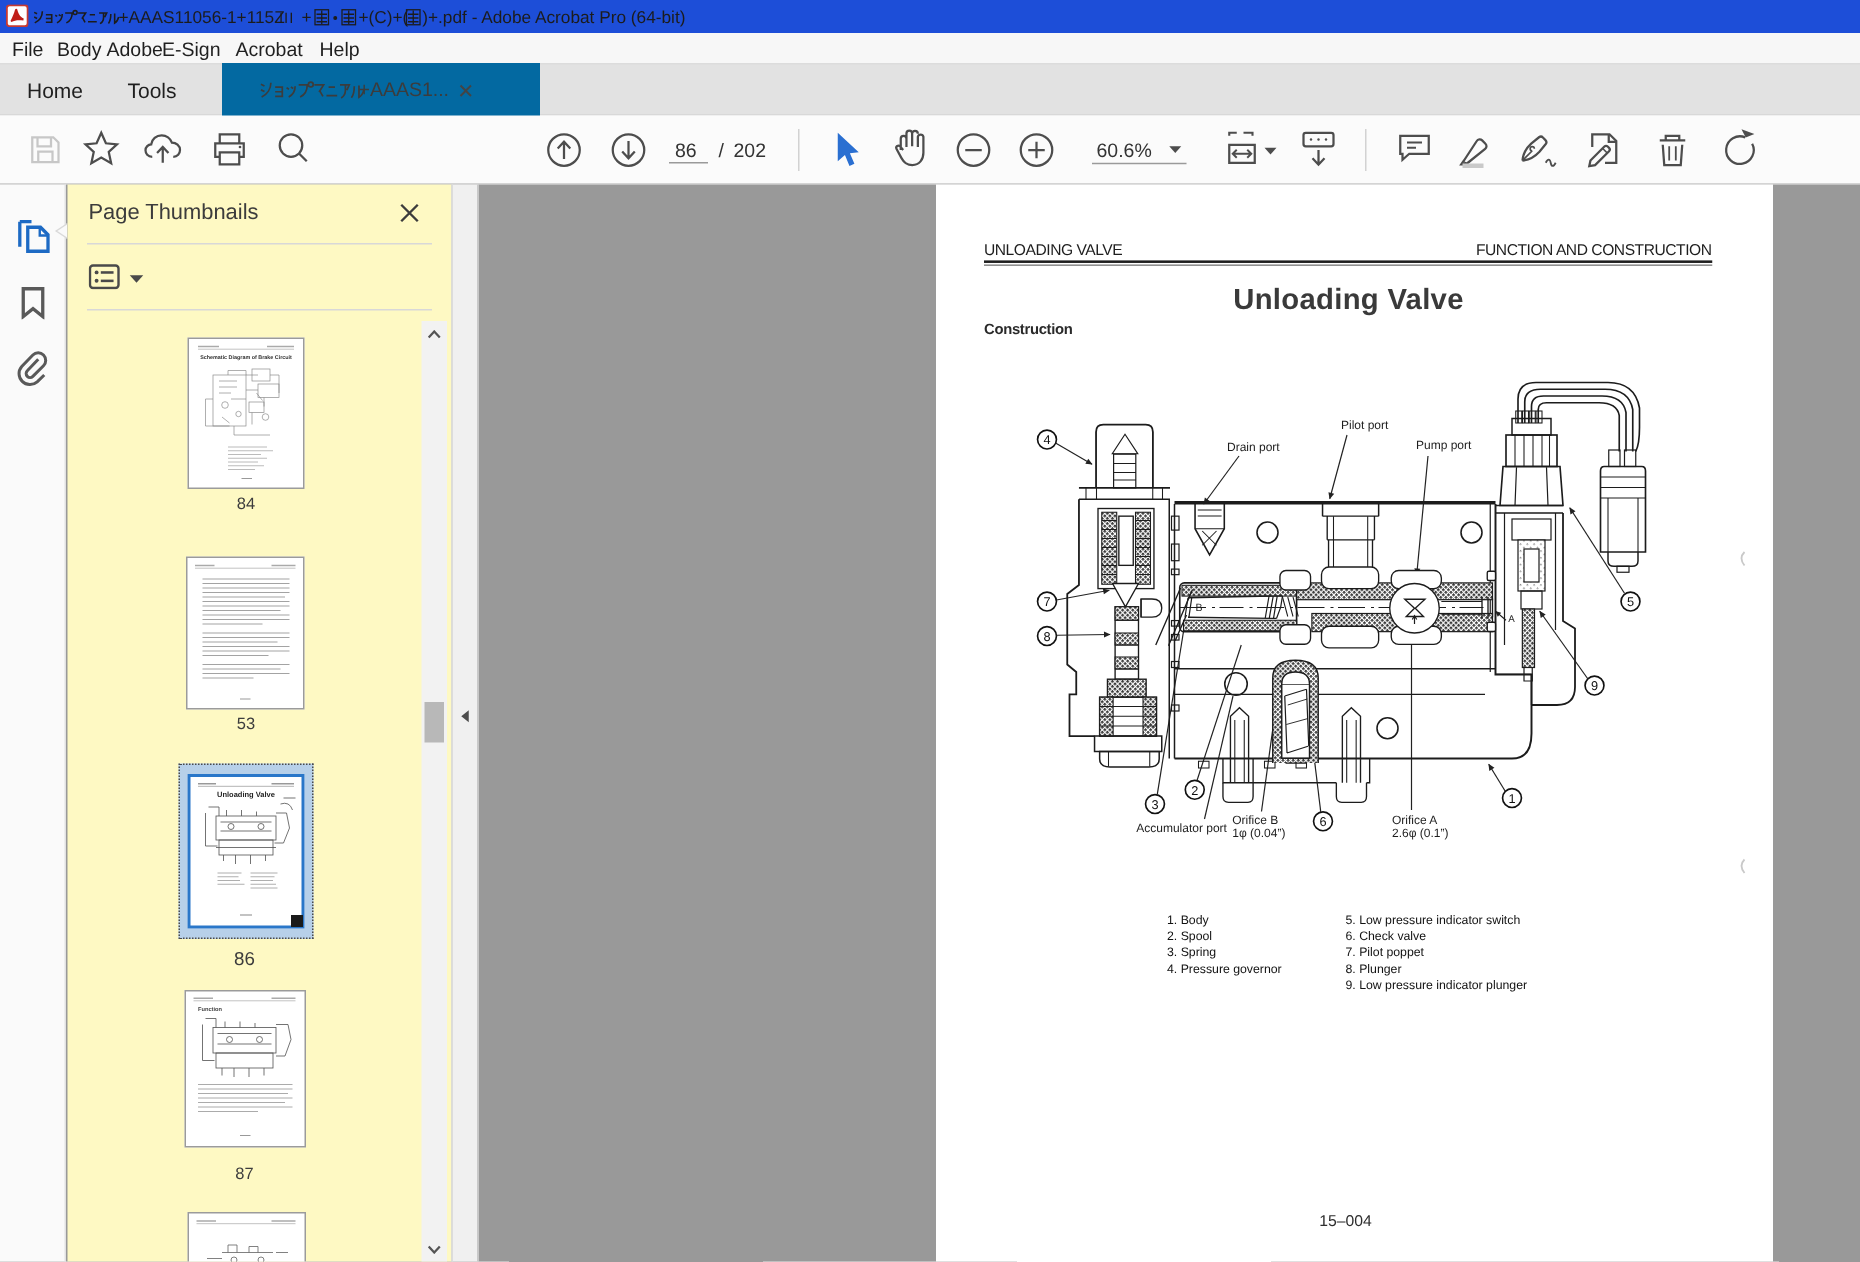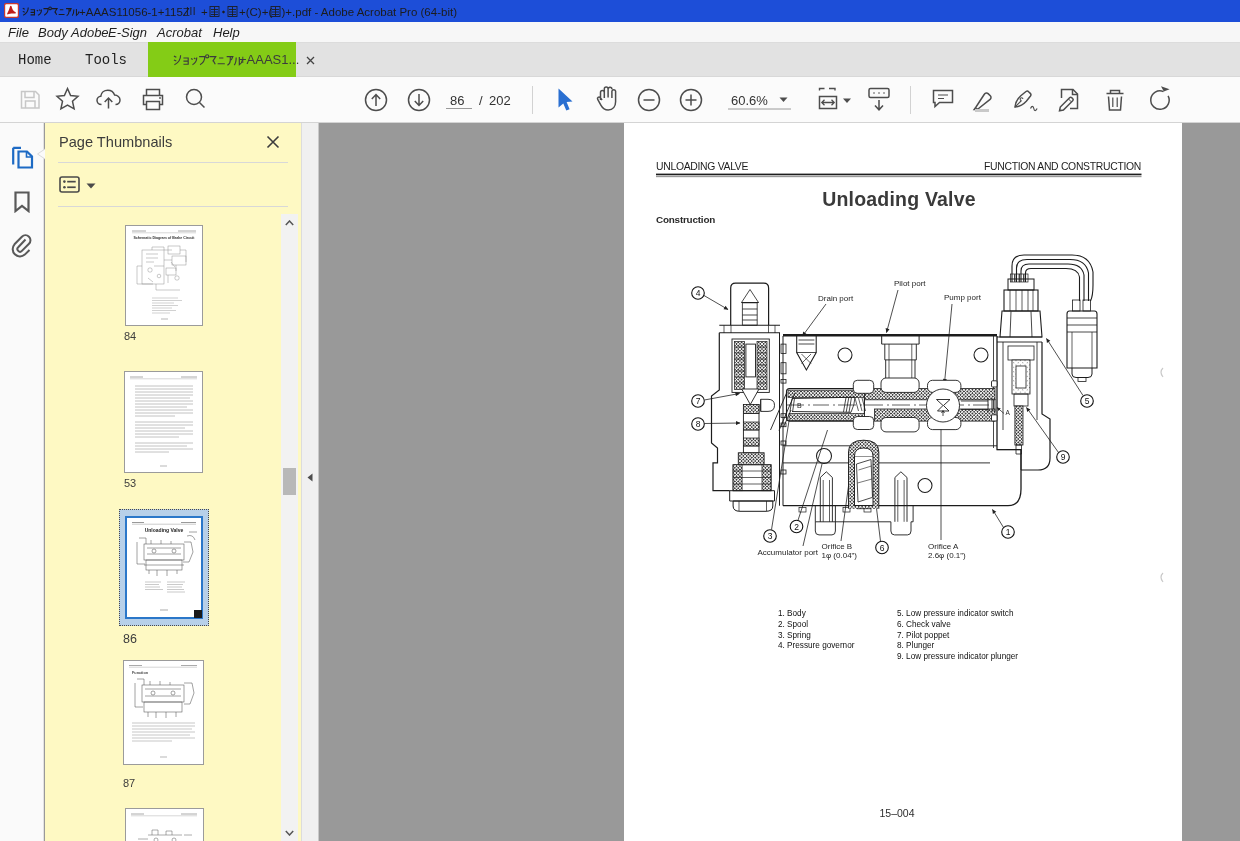--- a/index.html
+++ b/index.html
@@ -1,33 +1,33 @@
 <!DOCTYPE html>
 <html><head>
 <meta charset="utf-8">
 <style>
   * { margin:0; padding:0; box-sizing:border-box; }
   html,body { width:1240px; height:841px; overflow:hidden; background:#fff;
     font-family:"Liberation Sans", sans-serif; }
   .abs { position:absolute; }
   #titlebar { left:0; top:0; width:1240px; height:22px; background:#1d4ed8; }
-  #menubar { left:0; top:22px; width:1240px; height:20px; background:#f7f7f7;font-style:italic; }
+  #menubar { left:0; top:22px; width:1240px; height:20px; background:#f7f7f7; }
   .menuitem { position:absolute; top:3px; font-size:13px; color:#1f1f1f; }
   #tabbar { left:0; top:42px; width:1240px; height:35px; background:#e2e2e2; border-top:1px solid #dcdcdc; border-bottom:1px solid #d8d8d8; }
-  .tabtxt { position:absolute; top:9px; font-size:14px; color:#1f1f1f;font-family:Liberation Mono, monospace; }
-  #activetab { position:absolute; left:148px; top:-1px; width:148px; height:36px; background:#84cc16; }
+  .tabtxt { position:absolute; top:9px; font-size:14px; color:#1f1f1f; }
+  #activetab { position:absolute; left:148px; top:-1px; width:212px; height:36px; background:#0369a1; }
   #toolbar { left:0; top:77px; width:1240px; height:46px; background:#fbfbfb; border-bottom:1px solid #d4d4d4; }
   #content { left:0; top:123px; width:1240px; height:718px; background:#999999; }
   #iconstrip { left:0; top:0; width:44px; height:718px; background:#fafafa; border-right:1px solid #e2e2e2; }
   #panel { left:45px; top:0; width:256px; height:718px; background:#fef9c3; }
   #divider { left:301px; top:0; width:18px; height:718px; background:#f0f0f0; border-left:1px solid #dcdcdc; border-right:1px solid #c9c9c9; }
   .sep { position:absolute; background:#d8d8d8; height:1px; }
   #scrolltrack { position:absolute; left:236px; top:91px; width:17px; height:627px; background:#f2f2f2; }
   #scrollthumb { position:absolute; left:2px; top:254px; width:13px; height:27px; background:#b8b8b8; }
-  .thumbnum { position:absolute; font-size:11px; color:#3d3d3d; width:80px; }
+  .thumbnum { position:absolute; font-size:11px; color:#3d3d3d; width:80px; text-align:center; }
   svg { display:block; }
 </style>
 </head>
 <body>
 <div class="abs" id="titlebar">
 
   <svg class="abs" style="left:4px;top:3px" width="15" height="15" viewBox="0 0 15 15">
     <rect x="0.5" y="0.5" width="14" height="14" rx="2" fill="#fff" stroke="#c63a32" stroke-width="1.4"></rect>
     <path d="M3 11 C4.5 8 5.5 5.5 6 3.5 C6.3 2.6 7.4 2.6 7.6 3.5 C8 5.5 9 8 11.8 9.3 L11.6 10.6 C8.5 10.3 6 10.3 3.6 11.6 Z M6.8 6 C7.2 7.3 7.9 8.4 8.8 9.2 C7.6 9.1 6.5 9.2 5.5 9.4 C6 8.3 6.5 7.1 6.8 6 Z" fill="#c01e18"></path>
   </svg>

